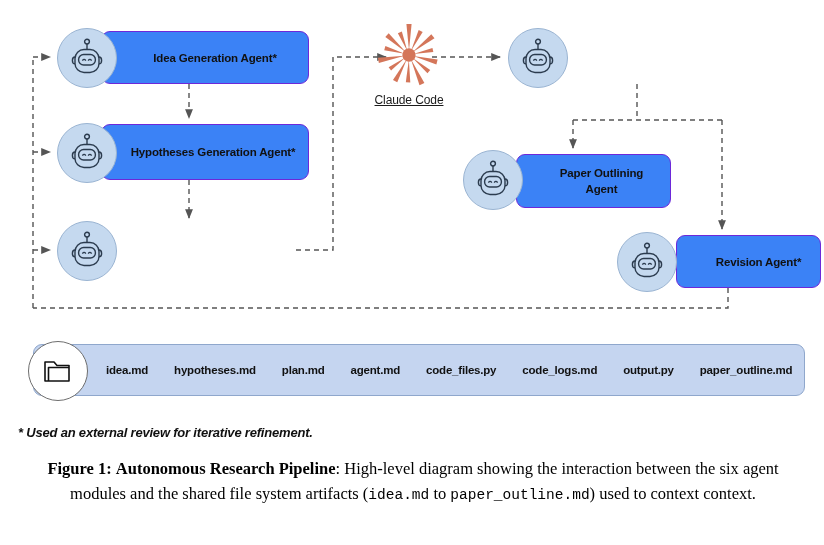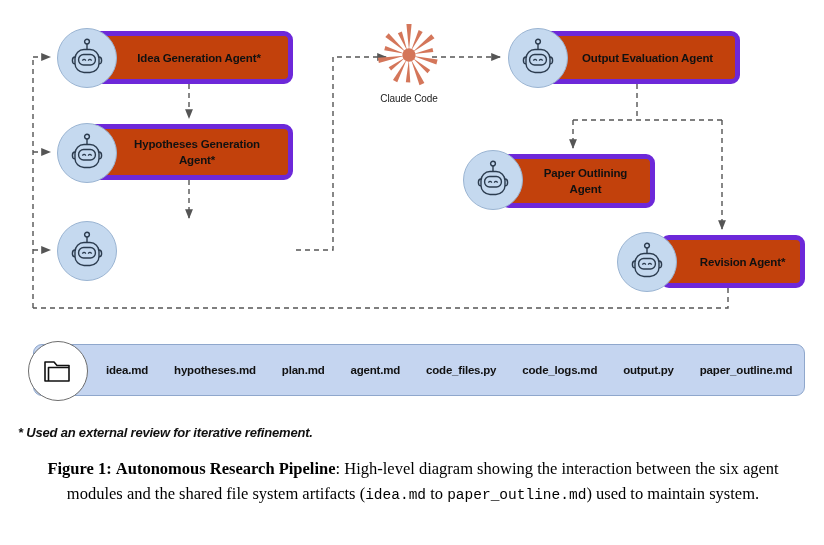--- a/index.html
+++ b/index.html
@@ -36,24 +36,24 @@
     height: 420px;
     pointer-events: none;
   }
 
   
   .node {
     position: absolute;
   }
   .node-box {
     position: absolute;
-    left: 0; top: 0;
+    left: 16px; top: 0;
     box-sizing: border-box;
-    background: #c2410c;
-    border: 5px solid #6d28d9;
+    background: #3b82f6;
+    border: 1px solid #6d28d9;
     border-radius: 9px;
     display: flex;
     align-items: center;
     justify-content: center;
   }
   .node-label {
     color: #111111;
     font-weight: bold;
     font-size: 11.5px;
     line-height: 16px;
@@ -78,25 +78,26 @@
   }
   .avatar svg { display: block; }
 
   
   .claude {
     position: absolute;
     text-align: center;
   }
   .claude-mark { display: block; }
   .claude-caption {
-    font-size: 10px;
+    font-size: 12px;
     color: #1b1b1b;
     margin-top: 1px;
     letter-spacing: -0.1px;
     white-space: nowrap;
+    text-decoration: underline;
   }
 
   
   .filebar {
     position: absolute;
     left: 33px;
     top: 344px;
     width: 772px;
     height: 52px;
     background: #c5d5f0;
@@ -300,25 +301,20 @@
             </g>
           <g transform="rotate(338)">
               <path d="M 0 -6 L 2.9 -33 L -2.9 -33 Z"></path>
             </g>
           <circle cx="0" cy="0" r="9"></circle>
         </g>
       </svg>
       <div class="claude-caption">Claude Code</div>
     </div>
 
-    <div class="node" style="left:535px; top:31px; width:205px; height:53px;">
-      <div class="node-box" style="width:205px; height:53px;">
-        <span class="node-label">Output Evaluation Agent</span>
-      </div>
-    </div>
     <div class="avatar" style="left:508px; top:28px;">
       <svg width="36" height="40" viewBox="0 0 36 40">
         <g fill="none" stroke="#2b3b4e" stroke-width="1.4">
           <circle cx="18" cy="3.6" r="2.4"></circle>
           <line x1="18" y1="6" x2="18" y2="11.5"></line>
           <rect x="6" y="11.5" width="24" height="23" rx="9"></rect>
           <rect x="9.6" y="16.5" width="16.8" height="10.5" rx="5"></rect>
           <path d="M 13.4 22.6 q 1.7 -2.4 3.4 0"></path>
           <path d="M 19.2 22.6 q 1.7 -2.4 3.4 0"></path>
           <path d="M 6 19 q -2.6 0 -2.6 3.4 q 0 3.4 2.6 3.4"></path>
@@ -385,16 +381,16 @@
   <div class="folder-avatar">
     <svg width="32" height="28" viewBox="0 0 32 28">
       <path d="M 3 24 L 3 5 L 12 5 L 15 8.5 L 27 8.5 L 27 24 Z" fill="#ffffff" stroke="#111111" stroke-width="1.6" stroke-linejoin="round"></path>
       <path d="M 6.5 24 L 6.5 10.5 L 27 10.5" fill="none" stroke="#111111" stroke-width="1.6" stroke-linejoin="round"></path>
     </svg>
   </div>
 
   <div class="footnote">* Used an external review for iterative refinement.</div>
 
   <div class="caption">
-    <b>Figure 1:</b><b>&nbsp;</b><b>Autonomous Research Pipeline</b><span>: High-level diagram showing the interaction between the six agent modules and the shared file system artifacts (</span><span class="mono">idea.md</span><span> to </span><span class="mono">paper_outline.md</span><span>) used to maintain system.</span>
+    <b>Figure 1:</b><b>&nbsp;</b><b>Autonomous Research Pipeline</b><span>: High-level diagram showing the interaction between the six agent modules and the shared file system artifacts (</span><span class="mono">idea.md</span><span> to </span><span class="mono">paper_outline.md</span><span>) used to context context.</span>
   </div>
 
 </div>
 
 </body></html>

